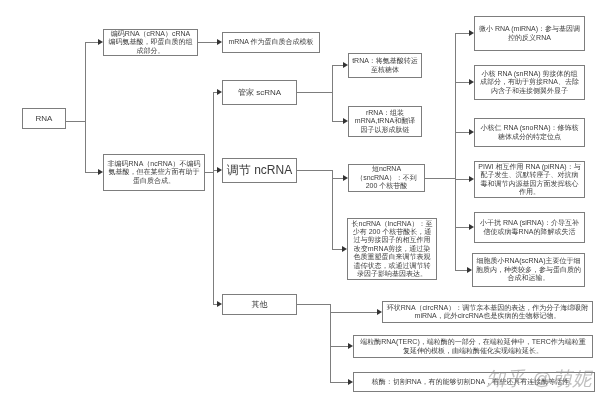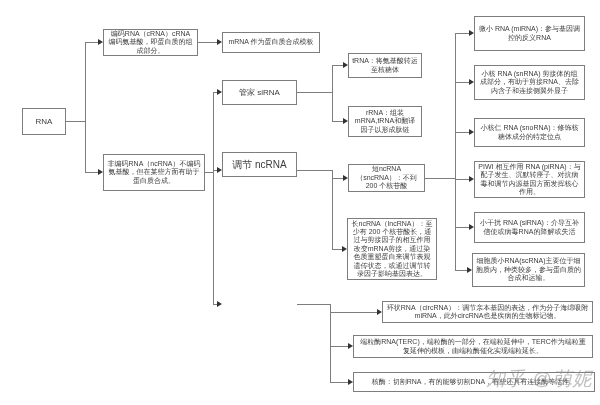--- a/index.html
+++ b/index.html
@@ -15,26 +15,26 @@
   }
   .lh{position:absolute;height:1px;background:#7d7d7d;}
   .lv{position:absolute;width:1px;background:#7d7d7d;}
   .ar{position:absolute;width:0;height:0;border-top:3px solid transparent;
       border-bottom:3px solid transparent;border-left:5px solid #333;}
   .watermark{
     position:absolute;left:486px;top:366px;font-size:19px;color:rgba(140,140,140,.55);
     letter-spacing:1px;white-space:nowrap;pointer-events:none;font-style:italic;
   }
   
-  #n-rna{left:22px;top:108px;width:44px;height:27px;font-size:8px;}
+  #n-rna{left:22px;top:108px;width:44px;height:21px;font-size:8px;}
   #n-coding{left:103px;top:29px;width:95px;height:27px;}
   #n-mrna{left:222px;top:32px;width:98px;height:21px;}
   #n-noncoding{left:103px;top:154px;width:102px;height:37px;}
   #n-housekeeping{left:222px;top:80px;width:75px;height:25px;font-size:8px;}
-  #n-regulatory{left:222px;top:152px;width:75px;height:25px;font-size:10px;}
+  #n-regulatory{left:222px;top:158px;width:75px;height:25px;font-size:12px;}
   #n-other{left:222px;top:294px;width:75px;height:21px;font-size:8px;}
   #n-trna{left:348px;top:53px;width:74px;height:25px;}
   #n-rrna{left:348px;top:106px;width:74px;height:31px;}
   #n-sncrna{left:348px;top:164px;width:77px;height:28px;}
   #n-lncrna{left:347px;top:218px;width:90px;height:62px;}
   #n-mirna{left:474px;top:16px;width:111px;height:35px;}
   #n-snrna{left:474px;top:65px;width:111px;height:35px;}
   #n-snorna{left:474px;top:118px;width:111px;height:29px;}
   #n-pirna{left:474px;top:161px;width:111px;height:37px;}
   #n-sirna{left:474px;top:212px;width:111px;height:31px;}
@@ -45,22 +45,23 @@
 </style>
 </head>
 <body>
 
 <div id="canvas">
 
   <div class="node" id="n-rna">RNA</div>
   <div class="node" id="n-coding">编码RNA（cRNA）cRNA 编码氨基酸，即蛋白质的组成部分。</div>
   <div class="node" id="n-mrna">mRNA 作为蛋白质合成模板</div>
   <div class="node" id="n-noncoding">非编码RNA（ncRNA）不编码氨基酸，但在某些方面有助于蛋白质合成。</div>
-  <div class="node" id="n-housekeeping">管家 siRNA</div>
+  <div class="node" id="n-housekeeping">管家 scRNA</div>
   <div class="node" id="n-regulatory">调节 ncRNA</div>
+  <div class="node" id="n-other">其他</div>
   <div class="node" id="n-trna">tRNA：将氨基酸转运至核糖体</div>
   <div class="node" id="n-rrna">rRNA：组装 mRNA,tRNA和翻译因子以形成肽链</div>
   <div class="node" id="n-sncrna">短ncRNA（sncRNA）：不到 200 个核苷酸</div>
   <div class="node" id="n-lncrna">长ncRNA（lncRNA）：至少有 200 个核苷酸长，通过与剪接因子的相互作用改变mRNA剪接，通过染色质重塑蛋白来调节表观遗传状态，或通过调节转录因子影响基因表达。</div>
   <div class="node" id="n-mirna">微小 RNA (miRNA)：参与基因调控的反义RNA</div>
   <div class="node" id="n-snrna">小核 RNA (snRNA) 剪接体的组成部分，有助于剪接RNA、去除内含子和连接侧翼外显子</div>
   <div class="node" id="n-snorna">小核仁 RNA (snoRNA)：修饰核糖体成分的特定位点</div>
   <div class="node" id="n-pirna">PIWI 相互作用 RNA (piRNA)：与配子发生、沉默转座子、对抗病毒和调节内源基因方面发挥核心作用。</div>
   <div class="node" id="n-sirna">小干扰 RNA (siRNA)：介导互补信使或病毒RNA的降解或失活</div>
   <div class="node" id="n-scrna">细胞质小RNA(scRNA)主要位于细胞质内，种类较多，参与蛋白质的合成和运输。</div>

